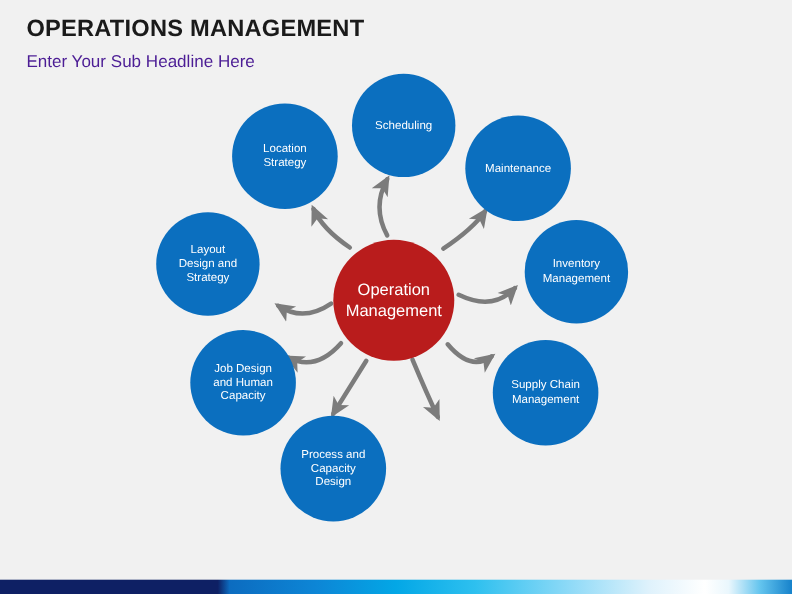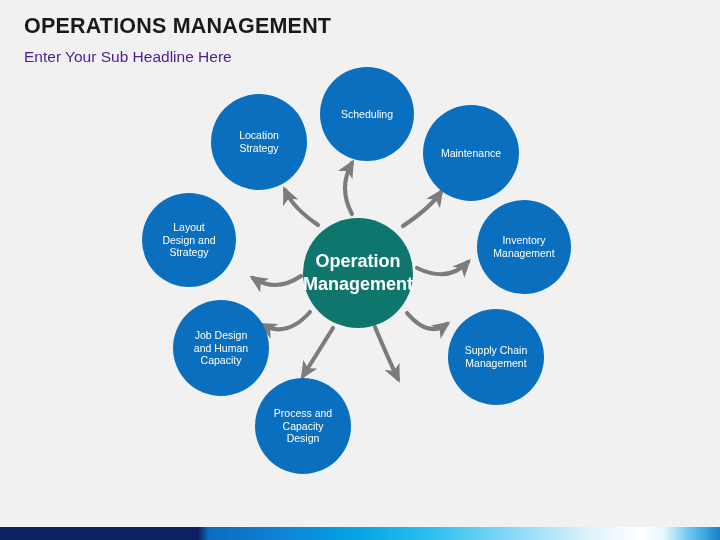--- a/index.html
+++ b/index.html
@@ -58,28 +58,28 @@
     background: #0b6fbf;
     line-height: 1.22;
     font-size: 10.5px;
     padding: 4px;
   }
   .node .lbl { display: block; }
 
   .center-node {
     position: absolute;
     border-radius: 50%;
-    background: #0f766e;
+    background: #b91c1c;
     display: flex;
     align-items: center;
     justify-content: center;
     text-align: center;
     color: #ffffff;
-    font-size: 18px;
-    font-weight: bold;
+    font-size: 15px;
+    font-weight: normal;
     line-height: 1.28;
   }
 
   
   .bottom-band {
     position: absolute;
     left: 0; bottom: 0;
     width: 720px; height: 13px;
     background: linear-gradient(to right,
       #0e2064 0%,

